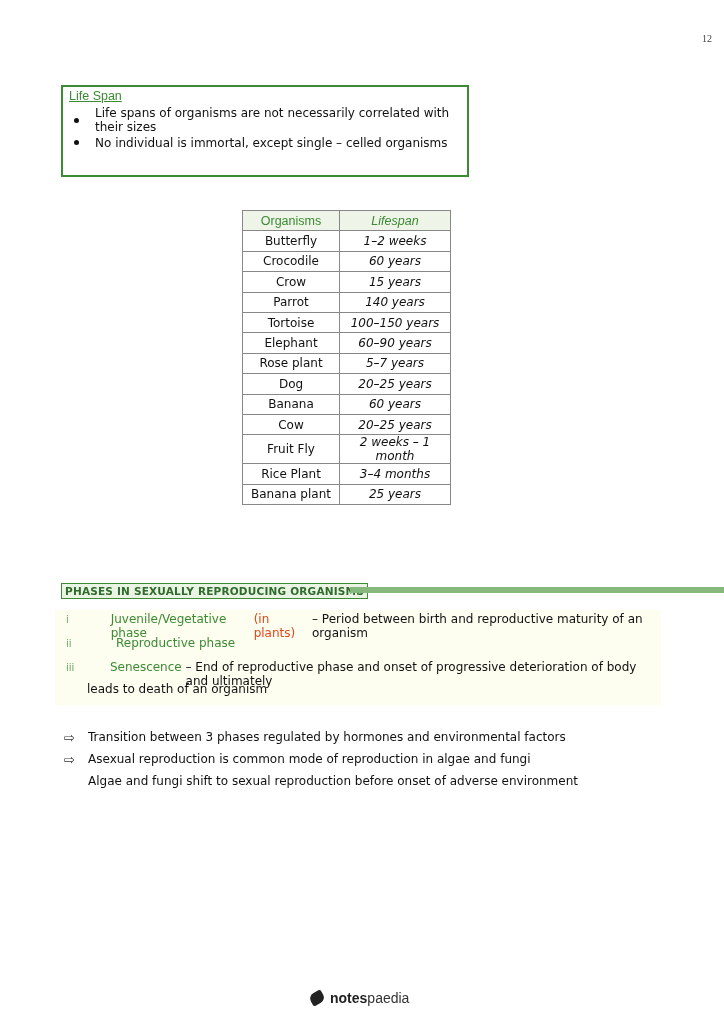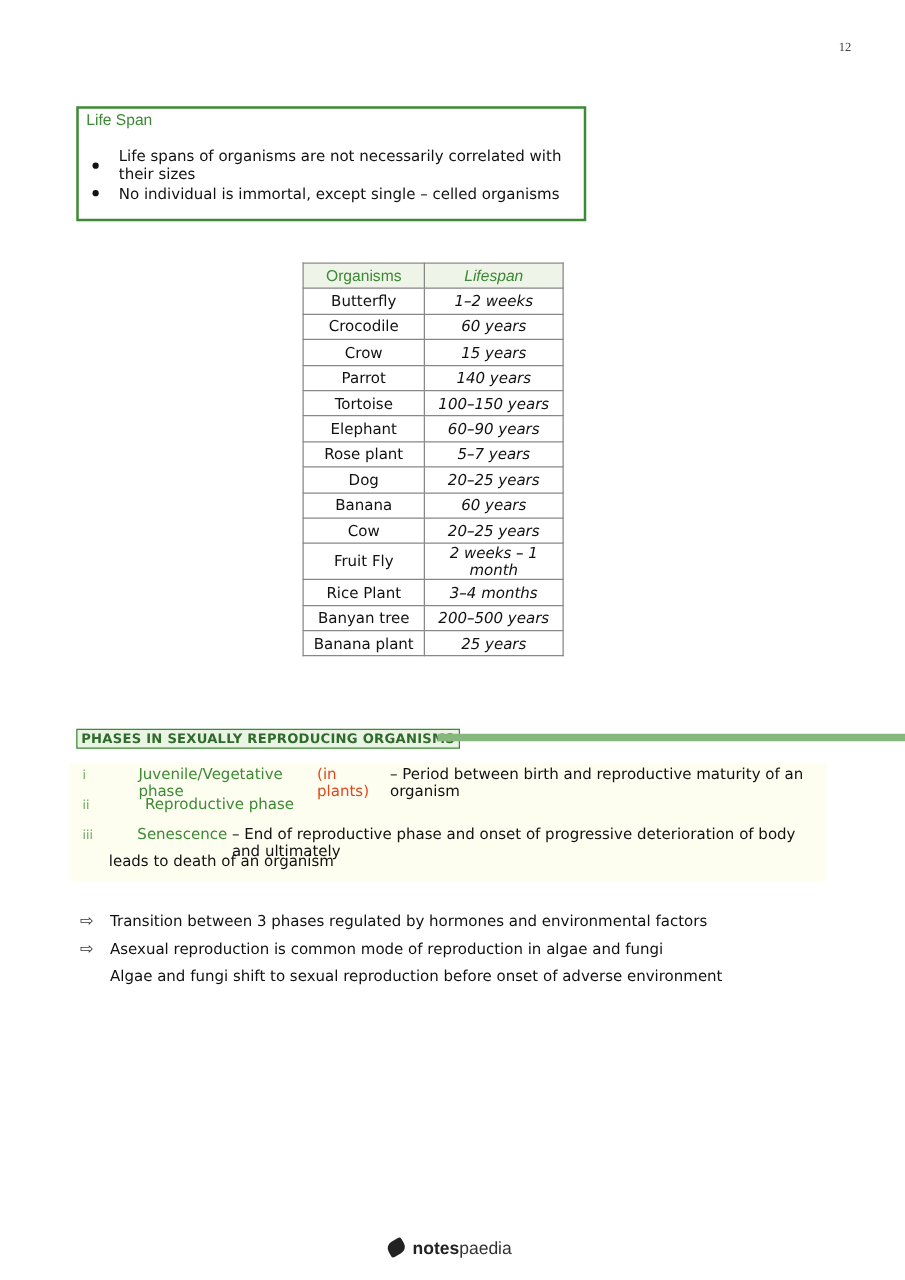--- a/index.html
+++ b/index.html
@@ -1,23 +1,23 @@
 <!DOCTYPE html>
 <html><head>
 <meta charset="utf-8">
 <style>
   html, body { margin:0; padding:0; background:#ffffff; }
   body { width:724px; height:1024px; position:relative; overflow:hidden;
          font-family:"DejaVu Sans", sans-serif; color:#111; }
-  .page-num { position:absolute; left:671px; top:33px; font-size:10px; color:#444;
+  .page-num { position:absolute; left:702px; top:33px; font-size:10px; color:#444;
               font-family:Liberation Serif, serif;text-align:right; }
   .lifespan-box { position:absolute; left:61px; top:85px; width:408px; height:92px;
                   border:2px solid #3c8a34; box-sizing:border-box; padding:2px 6px; }
   .box-title { font-family:"Liberation Sans", sans-serif; font-size:12.5px; color:#3c8a34;
-               margin-bottom:18px; }
+               text-decoration:underline; margin-bottom:6px; }
   .bullet-row { display:flex; align-items:center; height:22.5px; font-size:12px; }
   .bullet-dot { width:5px; height:5px; border-radius:50%; background:#111; margin:0 16px 0 5px; flex:0 0 auto; }
   table.life { position:absolute; left:242px; top:210px; border-collapse:collapse;
                font-size:12px; }
   table.life th, table.life td { border:1px solid #888; height:19.4px; padding:0;
                text-align:center; }
   table.life th { background:#eef4e8; color:#3c8a34; font-weight:normal;
                   font-family:"Liberation Sans", sans-serif; font-size:12.5px; }
   table.life .c1 { width:96px; }
   table.life .c2 { width:110px;font-style:italic; }
@@ -108,24 +108,20 @@
       </tr>
       <tr>
         <td class="c1">Fruit Fly</td>
         <td class="c2">2 weeks – 1 month</td>
       </tr>
       <tr>
         <td class="c1">Rice Plant</td>
         <td class="c2">3–4 months</td>
       </tr>
       <tr>
-        <td class="c1">Banyan tree</td>
-        <td class="c2">200–500 years</td>
-      </tr>
-      <tr>
         <td class="c1">Banana plant</td>
         <td class="c2">25 years</td>
       </tr>
     </tbody>
 </table>
 
 <div class="phase-heading">PHASES IN SEXUALLY REPRODUCING ORGANISMS</div>
 <div class="phase-bar"></div>
 
 <div class="phase-list">

